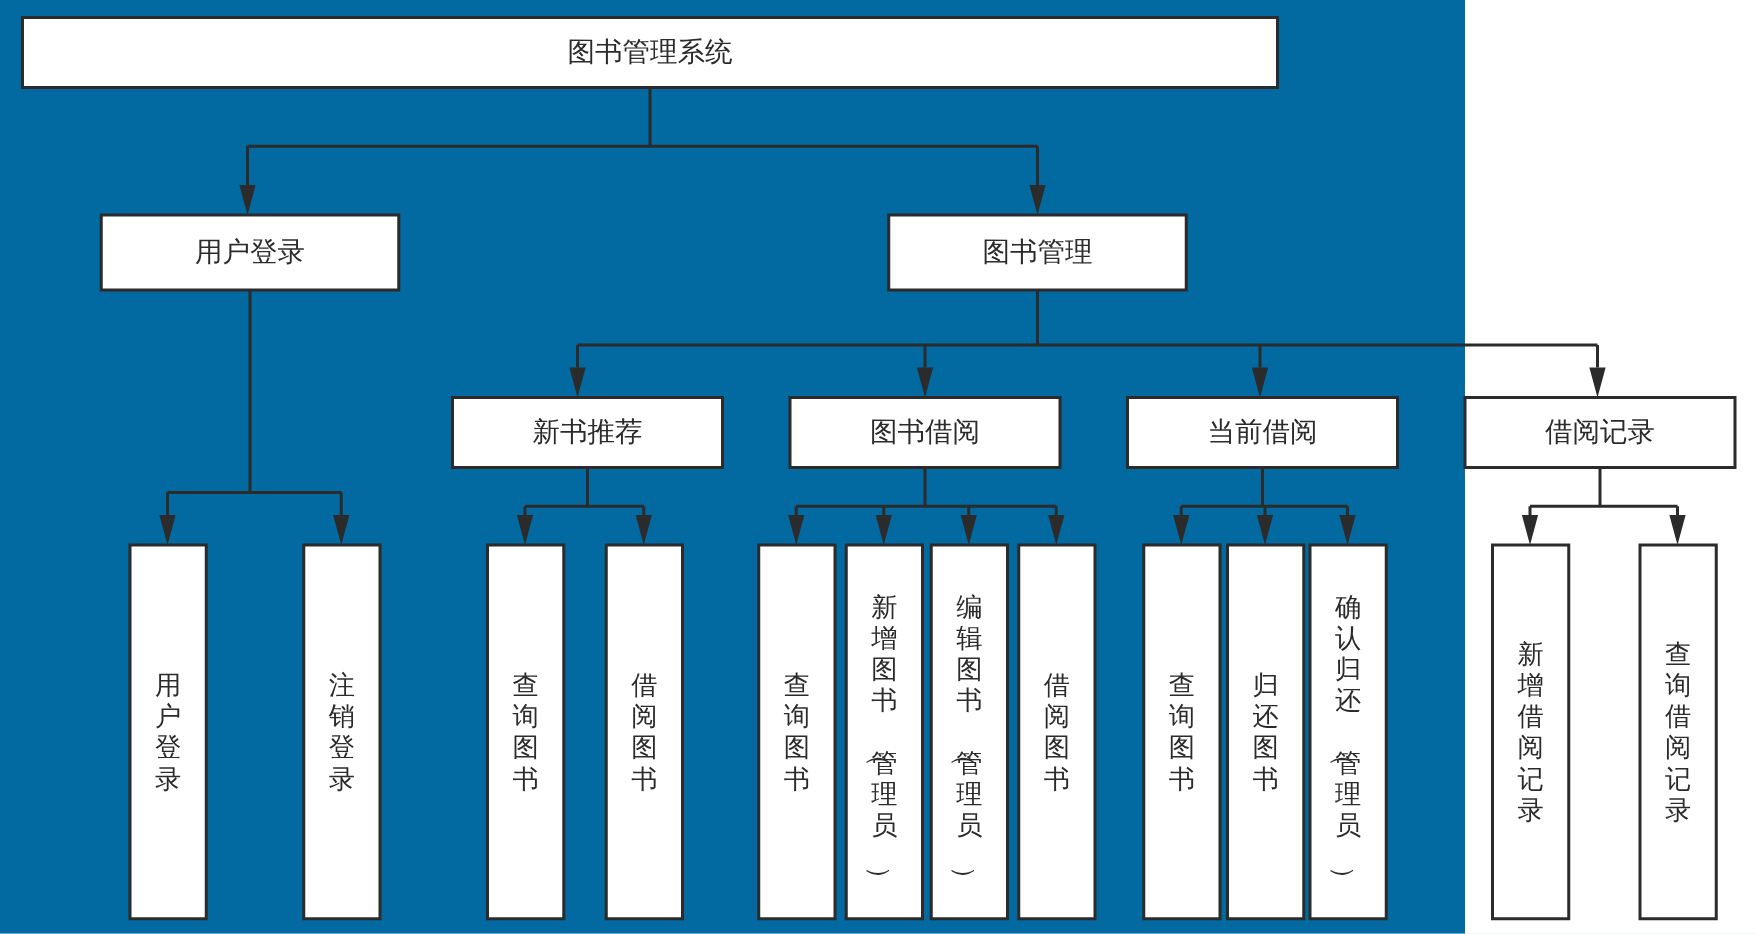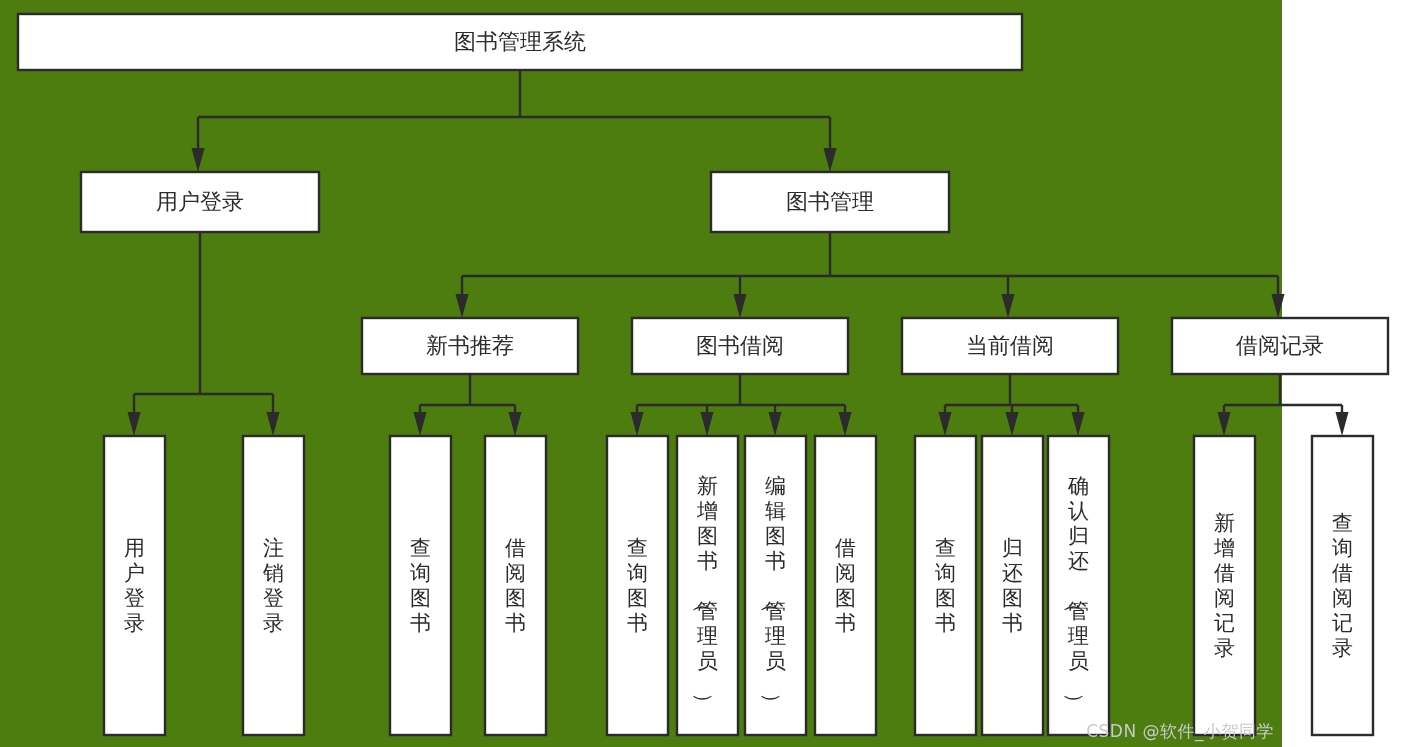--- a/index.html
+++ b/index.html
@@ -9,23 +9,23 @@
     background: #ffffff;
   }
   body {
     width: 1405px;
     height: 747px;
     overflow: hidden;
     font-family: "DejaVu Sans", "Liberation Sans", sans-serif;
   }
   #diagram-root {
     position: relative;
-    width: 1282px;
+    width: 1172px;
     height: 747px;
-    background: #4d7c0f;
+    background: #0369a1;
   }
   svg.diagram-canvas {
     position: absolute;
     top: 0;
     left: 0;
     width: 1405px;
     height: 747px;
     display: block;
   }
   .node-rect {
@@ -217,14 +217,13 @@
         <g>
           <rect x="1194" y="436" width="61" height="299" class="node-rect"></rect>
           <text x="1224.5" class="node-label-v"><tspan x="1224.5" y="530">新</tspan><tspan x="1224.5" y="555">增</tspan><tspan x="1224.5" y="580">借</tspan><tspan x="1224.5" y="605">阅</tspan><tspan x="1224.5" y="630">记</tspan><tspan x="1224.5" y="655">录</tspan></text>
         </g>
         <g>
           <rect x="1312" y="436" width="61" height="299" class="node-rect"></rect>
           <text x="1342.5" class="node-label-v"><tspan x="1342.5" y="530">查</tspan><tspan x="1342.5" y="555">询</tspan><tspan x="1342.5" y="580">借</tspan><tspan x="1342.5" y="605">阅</tspan><tspan x="1342.5" y="630">记</tspan><tspan x="1342.5" y="655">录</tspan></text>
         </g>
       </g>
   </svg>
-  <div class="watermark-text">CSDN @软件_小贺同学</div>
 </div>
 
 </body></html>

